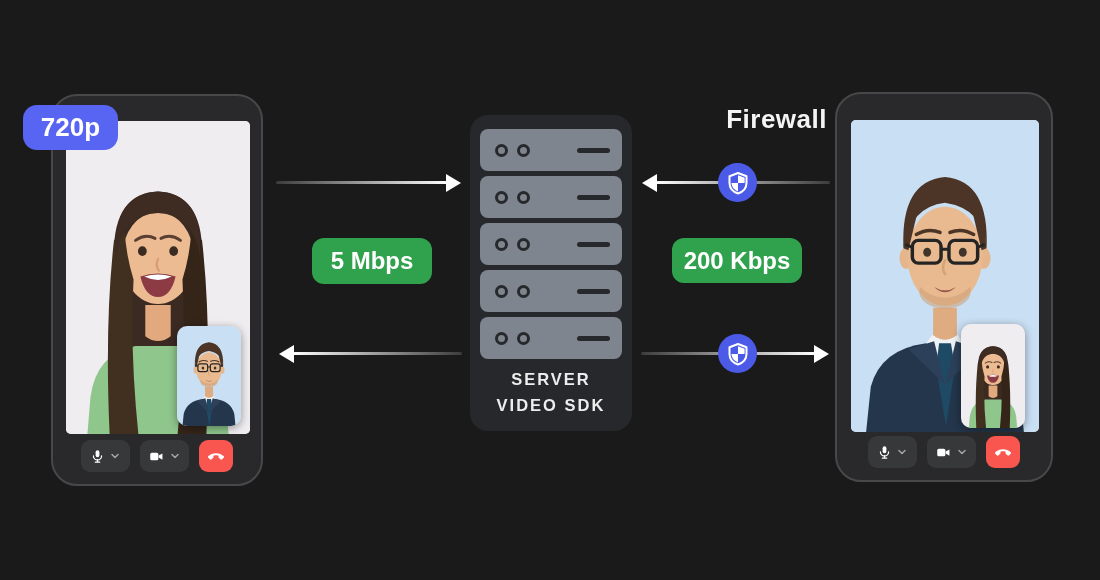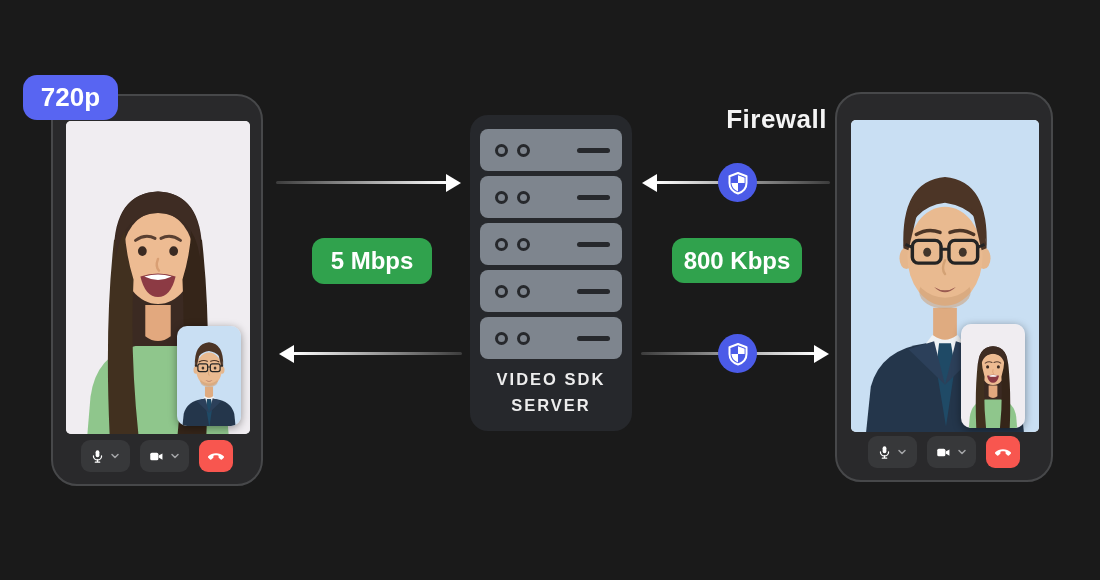--- a/index.html
+++ b/index.html
@@ -37,21 +37,21 @@
     height:32px;border-radius:9px;background:#37383A;display:flex;align-items:center;
     justify-content:center;gap:4px;cursor:pointer;
   }
   .ctrl-wide{width:49px;}
   .ctrl-hangup{width:34px;background:#F8564F;}
 
   
   .res-badge{
     position:absolute;background:#5865F2;color:#FFFFFF;border-radius:14px;
     display:flex;align-items:center;justify-content:center;
-    font-size:26px;font-weight:bold;z-index:30;
+    font-size:26px;font-weight:bold;z-index:30;margin-top:30px;
   }
   .res-left{left:23px;top:75px;width:95px;height:45px;}
   .res-right{left:987px;top:73px;width:95px;height:46px;}
 
   
   .bw-badge{
     position:absolute;background:#30A24D;color:#FFFFFF;border-radius:12px;
     display:flex;align-items:center;justify-content:center;
     font-size:24px;font-weight:bold;z-index:20;
   }
@@ -277,21 +277,21 @@
       </svg>
   </div>
   <div class="shield shield-bottom">
     <svg width="24" height="24" viewBox="0 0 24 24">
         <use href="#icon-shield"></use>
       </svg>
   </div>
 
   <div class="firewall">Firewall</div>
   <div class="bw-badge bw-left">5 Mbps</div>
-  <div class="bw-badge bw-right">800 Kbps</div>
+  <div class="bw-badge bw-right">200 Kbps</div>
 
   <div class="server">
     <div class="rack">
       <div class="slat" style="top:14px">
           <span class="dot"></span>
           <span class="dot"></span>
           <span class="dash"></span>
         </div>
       <div class="slat" style="top:61px">
           <span class="dot"></span>
@@ -308,18 +308,18 @@
           <span class="dot"></span>
           <span class="dash"></span>
         </div>
       <div class="slat" style="top:202px">
           <span class="dot"></span>
           <span class="dot"></span>
           <span class="dash"></span>
         </div>
     </div>
     <div class="server-label">
+      <div>SERVER</div>
       <div>VIDEO SDK</div>
-      <div>SERVER</div>
     </div>
   </div>
 
 </div>
 
 </body></html>

